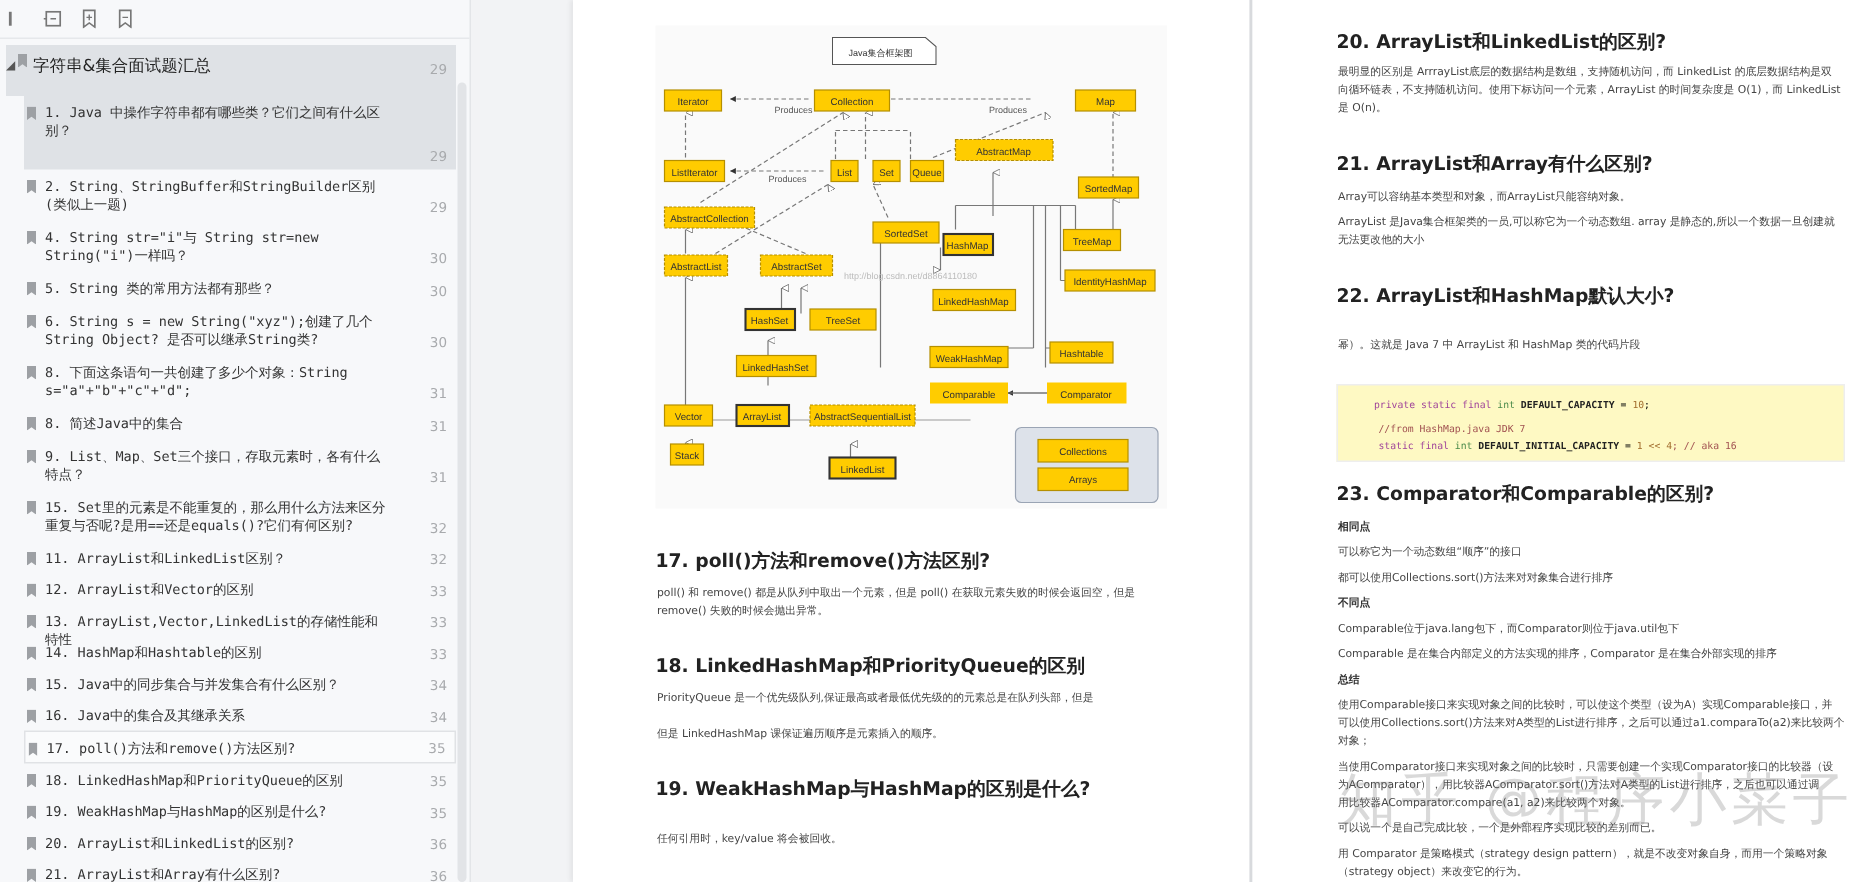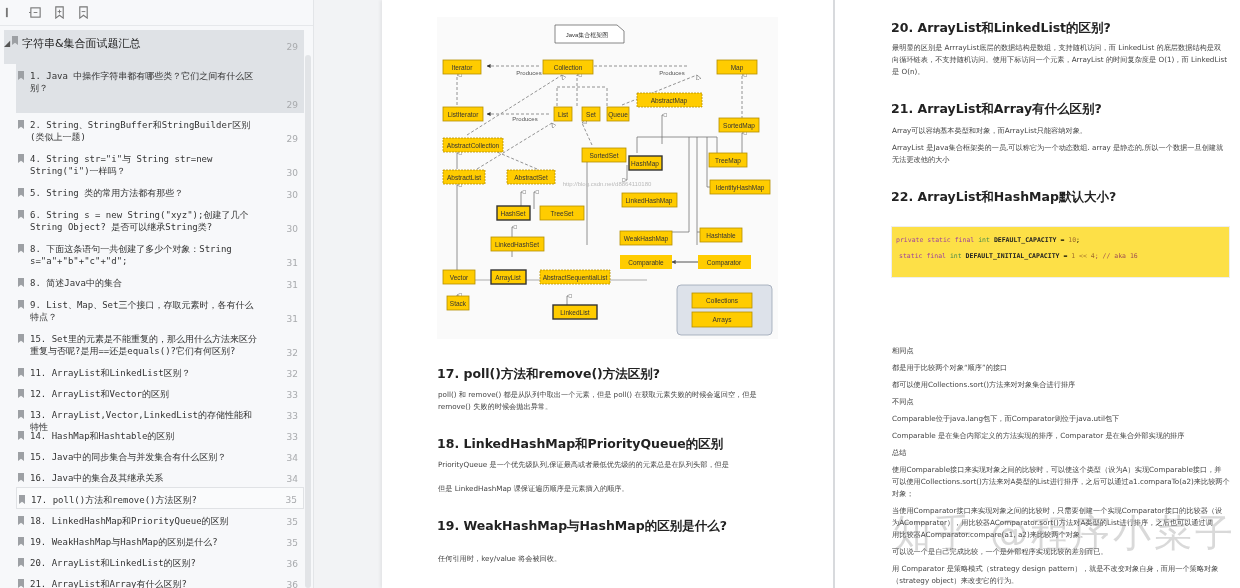--- a/index.html
+++ b/index.html
@@ -32,22 +32,22 @@
   .page-right { position: absolute; left: 835px; top: 0; width: 405px; height: 588px; background: #fff; }
 
   
   .diagram { position: absolute; left: 55px; top: 17px; width: 341px; height: 322px; background: #fafafa; }
   .diagram svg { width: 100%; height: 100%; }
   .node { font-family: "Liberation Sans", sans-serif; font-size: 6.5px; fill: #333; text-anchor: middle; }
 
   
   .h2 { position: absolute; font-family: "DejaVu Sans", sans-serif; font-weight: bold; font-size: 12.5px; color: #222; }
   .p { position: absolute; font-family: "DejaVu Sans", sans-serif; font-size: 7.2px; color: #444; line-height: 12px; }
-  .p.b { font-weight: normal; color: #333; }
-  .code { position: absolute; left: 56px; top: 226px; width: 339px; height: 52px; background: #fde047; border: 1px solid #eee; font-family: "DejaVu Sans Mono", monospace; font-size: 6.5px; padding: 8px 0 0 4px; line-height: 11px; }
+  .p.b { font-weight: bold; color: #333; }
+  .code { position: absolute; left: 56px; top: 256px; width: 339px; height: 52px; background: #fef9c3; border: 1px solid #eee; font-family: "DejaVu Sans Mono", monospace; font-size: 6.5px; padding: 8px 0 0 24px; line-height: 11px; }
   .kw { color: #a0449a; }
   .ty { color: #4a8a4a; }
   .cm { color: #a05050; }
   .num { color: #a06b2b; }
   .id { color: #222; font-weight: bold; }
   .watermark { position: absolute; left: 58px; top: 508px; font-family: "DejaVu Sans", sans-serif; font-size: 38px; color: rgba(120,120,120,0.28); letter-spacing: 3px; white-space: nowrap; pointer-events: none; }
 </style>
 </head>
 <body>
 
@@ -266,25 +266,27 @@
     <div class="h2" style="left:56px;top:101px">21. ArrayList和Array有什么区别?</div>
     <div class="p" style="left:57px;top:125px">Array可以容纳基本类型和对象，而ArrayList只能容纳对象。</div>
     <div class="p" style="left:57px;top:142px">ArrayList 是Java集合框架类的一员,可以称它为一个动态数组. array 是静态的,所以一个数据一旦创建就</div>
     <div class="p" style="left:57px;top:154px">无法更改他的大小</div>
 
     <div class="h2" style="left:56px;top:189px">22. ArrayList和HashMap默认大小?</div>
     <div class="p" style="left:57px;top:224px">幂）。这就是 Java 7 中 ArrayList 和 HashMap 类的代码片段</div>
     <div class="code">
       <div><span class="kw">private static final</span> <span class="ty">int</span> <span class="id">DEFAULT_CAPACITY</span><span> = </span><span class="num">10</span><span>;</span></div>
       <div style="height:5px"></div>
+      <div style="padding-left:3px" class="cm">//from HashMap.java JDK 7</div>
       <div style="padding-left:3px"><span class="kw">static final</span> <span class="ty">int</span> <span class="id">DEFAULT_INITIAL_CAPACITY</span><span> = </span><span class="num">1 &lt;&lt; 4</span><span class="cm">; // aka 16</span></div>
     </div>
 
+    <div class="h2" style="left:56px;top:321px">23. Comparator和Comparable的区别?</div>
     <div class="p b" style="left:57px;top:345px">相同点</div>
-    <div class="p" style="left:57px;top:362px">都是用于比较两个对象“顺序”的接口</div>
+    <div class="p" style="left:57px;top:362px">可以称它为一个动态数组“顺序”的接口</div>
     <div class="p" style="left:57px;top:379px">都可以使用Collections.sort()方法来对对象集合进行排序</div>
     <div class="p b" style="left:57px;top:396px">不同点</div>
     <div class="p" style="left:57px;top:413px">Comparable位于java.lang包下，而Comparator则位于java.util包下</div>
     <div class="p" style="left:57px;top:430px">Comparable 是在集合内部定义的方法实现的排序，Comparator 是在集合外部实现的排序</div>
     <div class="p b" style="left:57px;top:447px">总结</div>
     <div class="p" style="left:57px;top:464px">使用Comparable接口来实现对象之间的比较时，可以使这个类型（设为A）实现Comparable接口，并</div>
     <div class="p" style="left:57px;top:476px">可以使用Collections.sort()方法来对A类型的List进行排序，之后可以通过a1.comparaTo(a2)来比较两个</div>
     <div class="p" style="left:57px;top:488px">对象；</div>
     <div class="p" style="left:57px;top:505px">当使用Comparator接口来实现对象之间的比较时，只需要创建一个实现Comparator接口的比较器（设</div>
     <div class="p" style="left:57px;top:517px">为AComparator），用比较器AComparator.sort()方法对A类型的List进行排序，之后也可以通过调</div>

